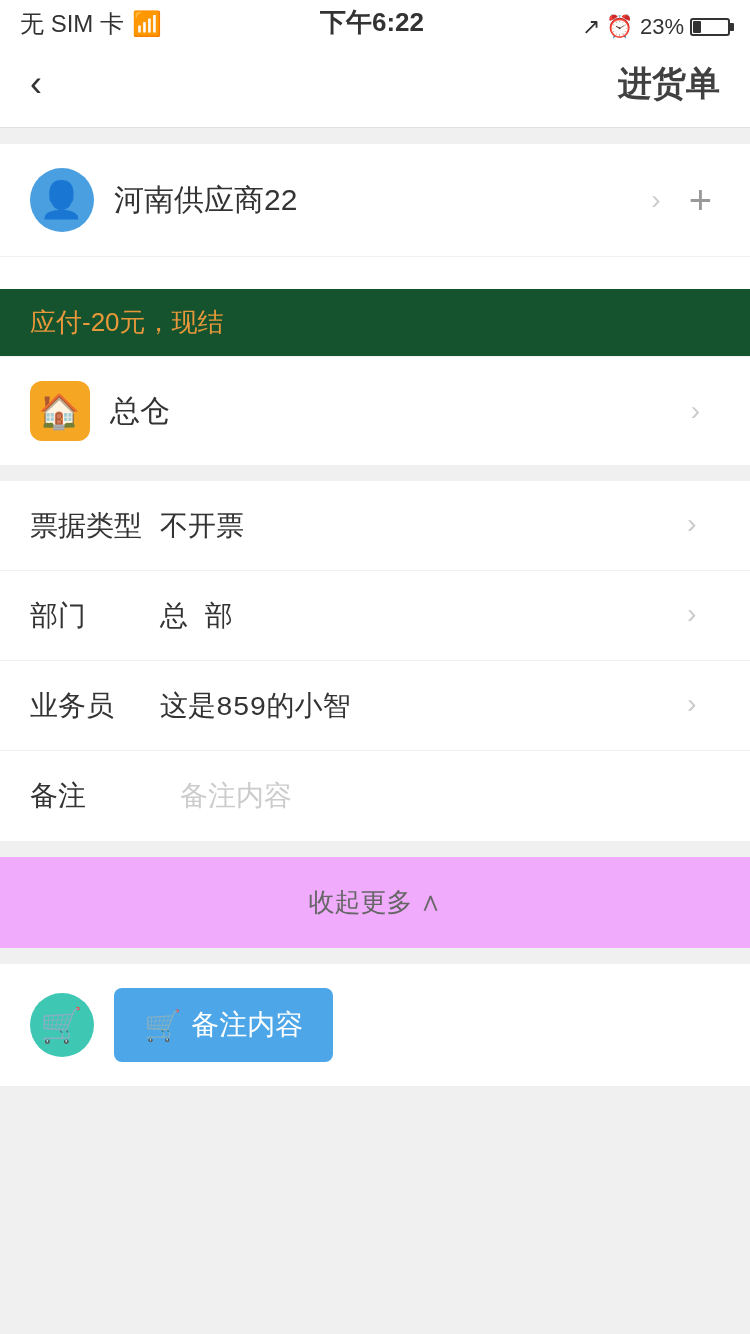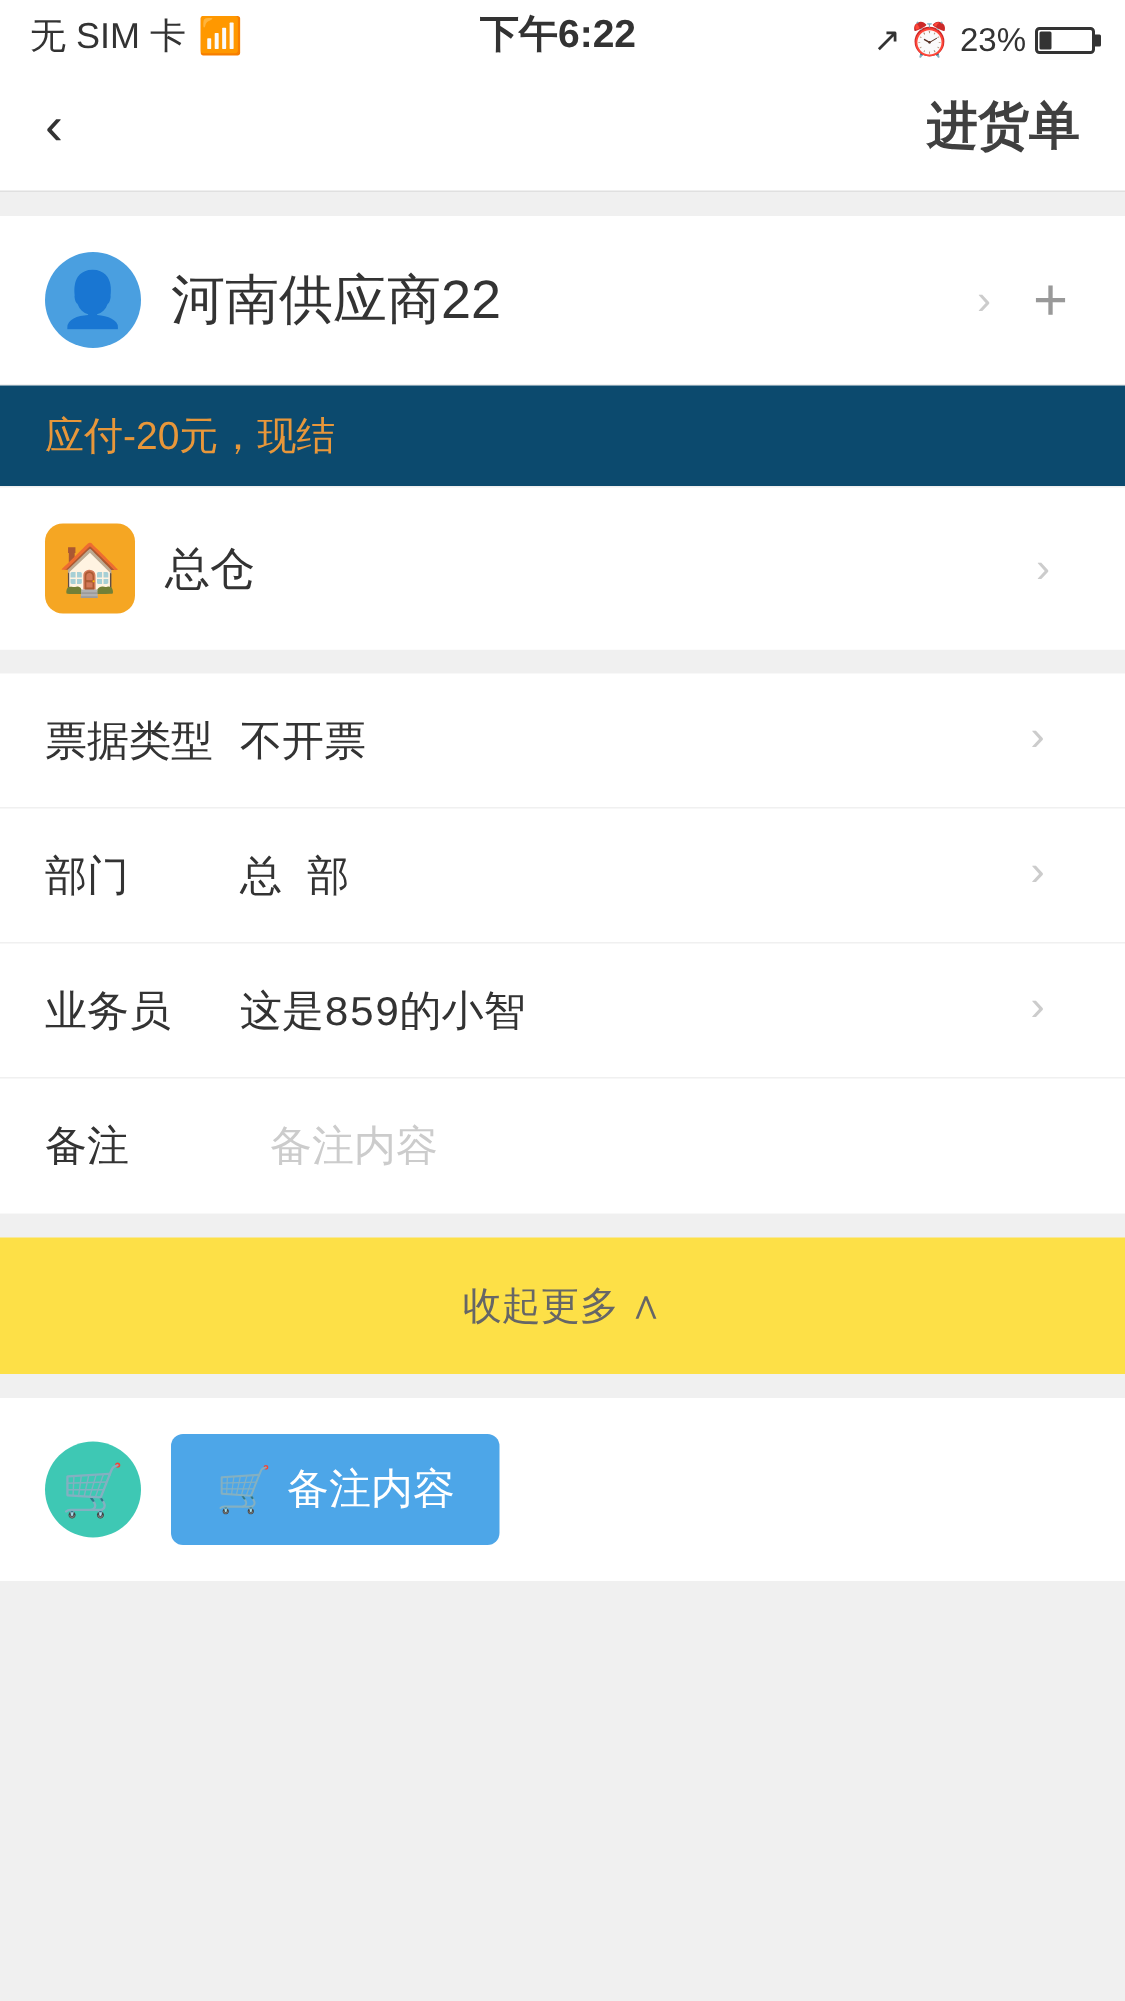--- a/index.html
+++ b/index.html
@@ -110,41 +110,42 @@
       justify-content: center;
       margin-right: 20px;
       flex-shrink: 0;
     }
     .avatar-icon {
       font-size: 36px;
       color: white;
     }
     .supplier-name {
       flex: 1;
-      font-size: 36px;
+      font-size: 30px;
       color: #333;
     }
     .chevron-right {
       color: #ccc;
       font-size: 28px;
       margin-right: 20px;
     }
     .add-btn {
       font-size: 40px;
       color: #999;
       cursor: pointer;
       padding: 0 8px;
     }
 
     
     .notice-bar {
-      background: #0c4a6e;
+      background: #14532d;
       padding: 16px 30px;
       color: #e8973a;
       font-size: 26px;
+      margin-top: 32px;
     }
 
     
     .warehouse-row {
       display: flex;
       align-items: center;
       padding: 24px 30px;
       background: #fff;
       border-top: 1px solid #f0f0f0;
     }
@@ -196,21 +197,21 @@
       flex: 1;
       font-size: 28px;
       color: #333;
     }
     .form-value.placeholder {
       color: #ccc;
     }
 
     
     .collapse-row {
-      background: #fde047;
+      background: #f0abfc;
       display: flex;
       align-items: center;
       justify-content: center;
       padding: 28px 0;
       margin-top: 16px;
       color: #666;
       font-size: 26px;
       cursor: pointer;
     }
 

